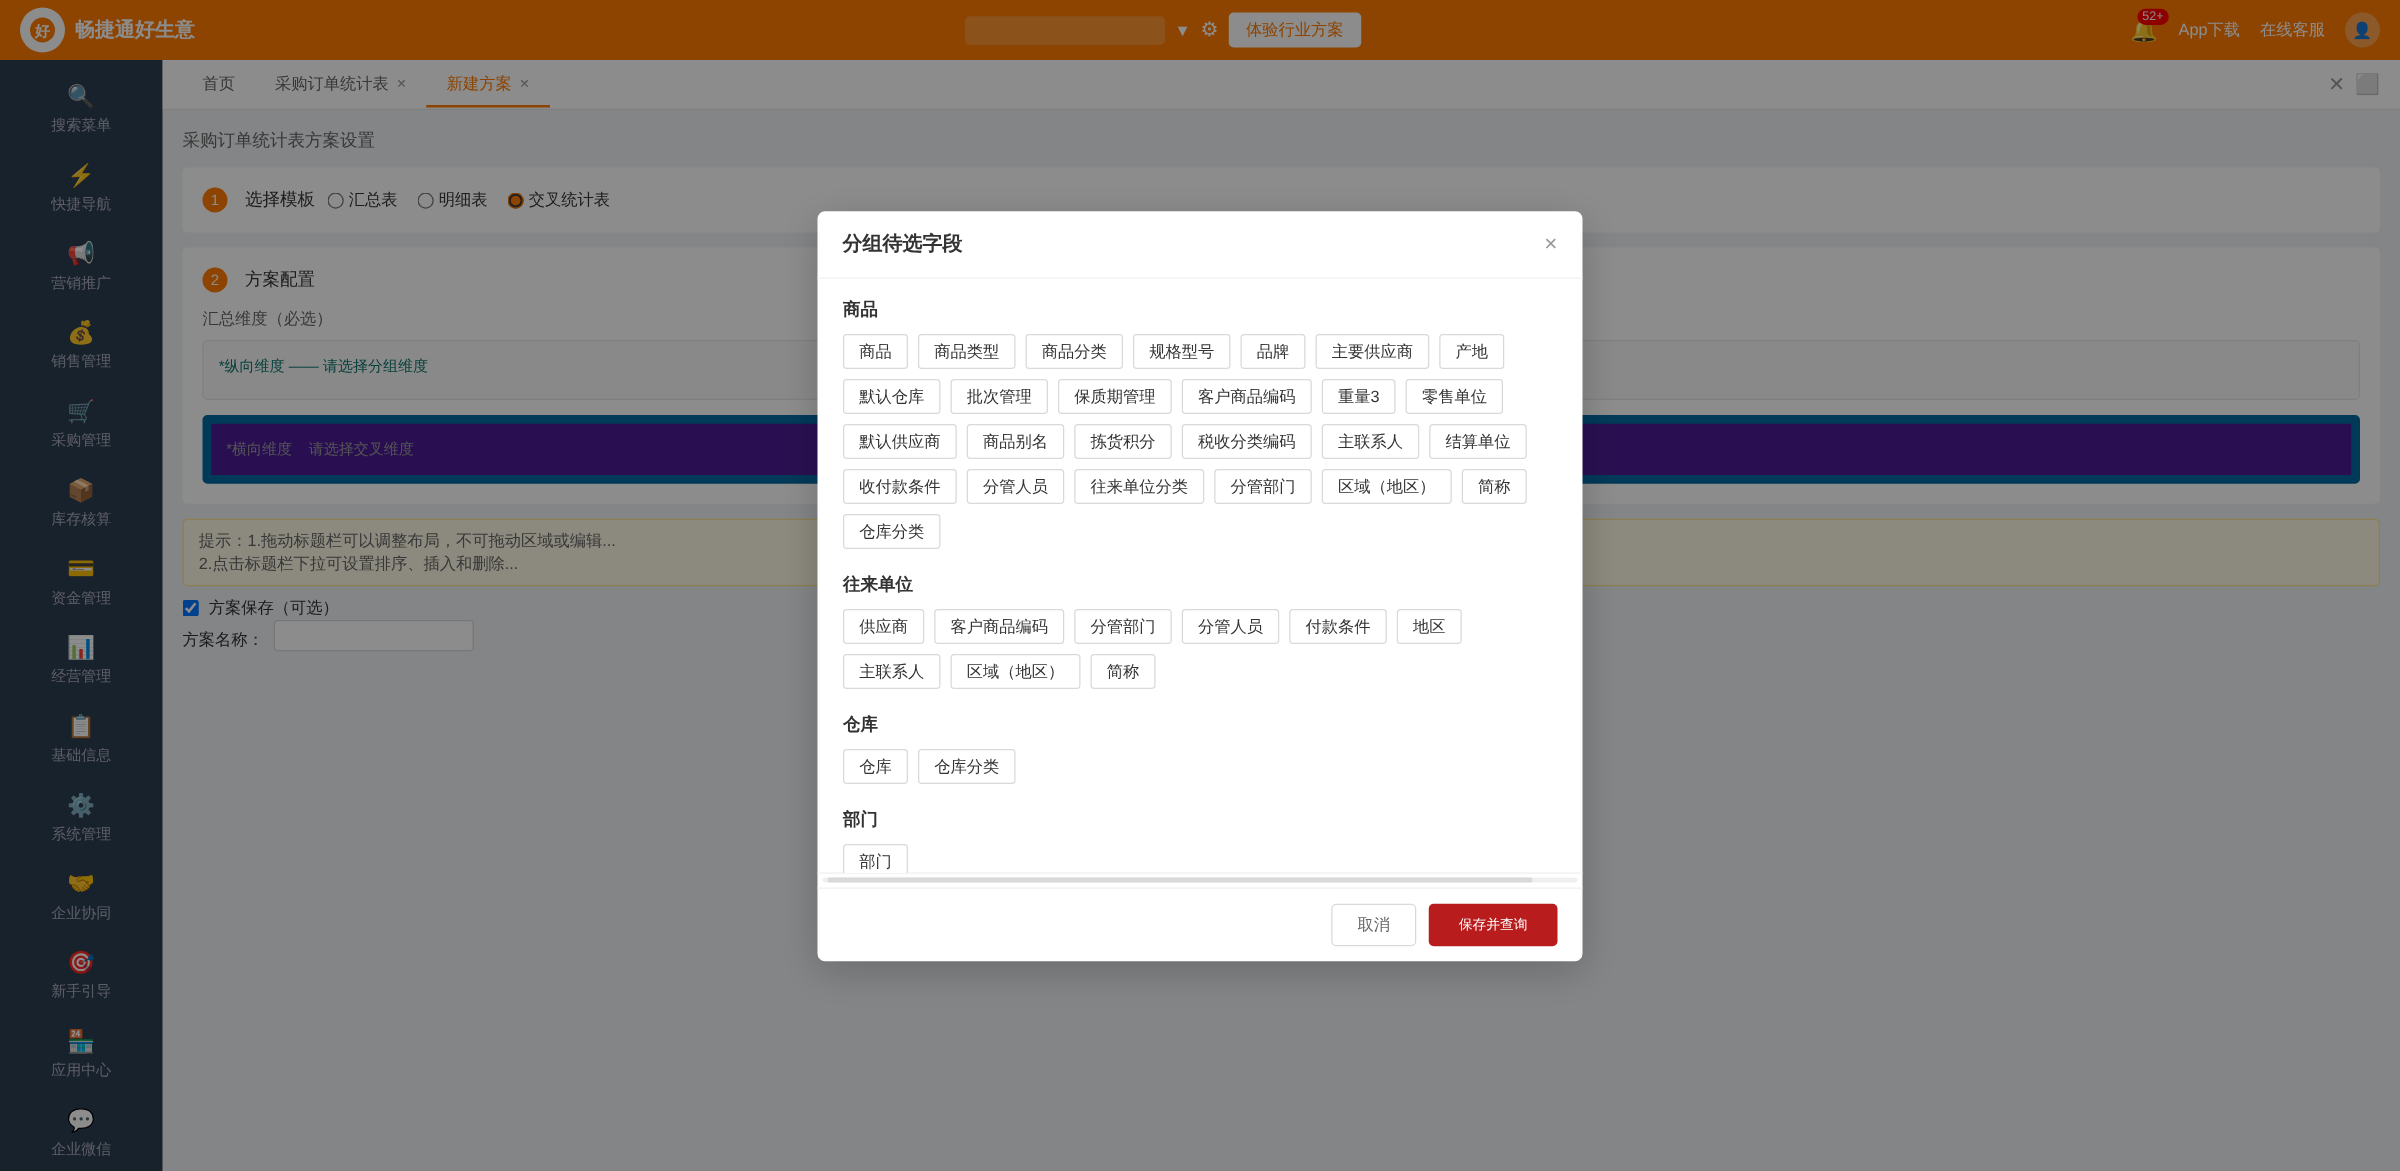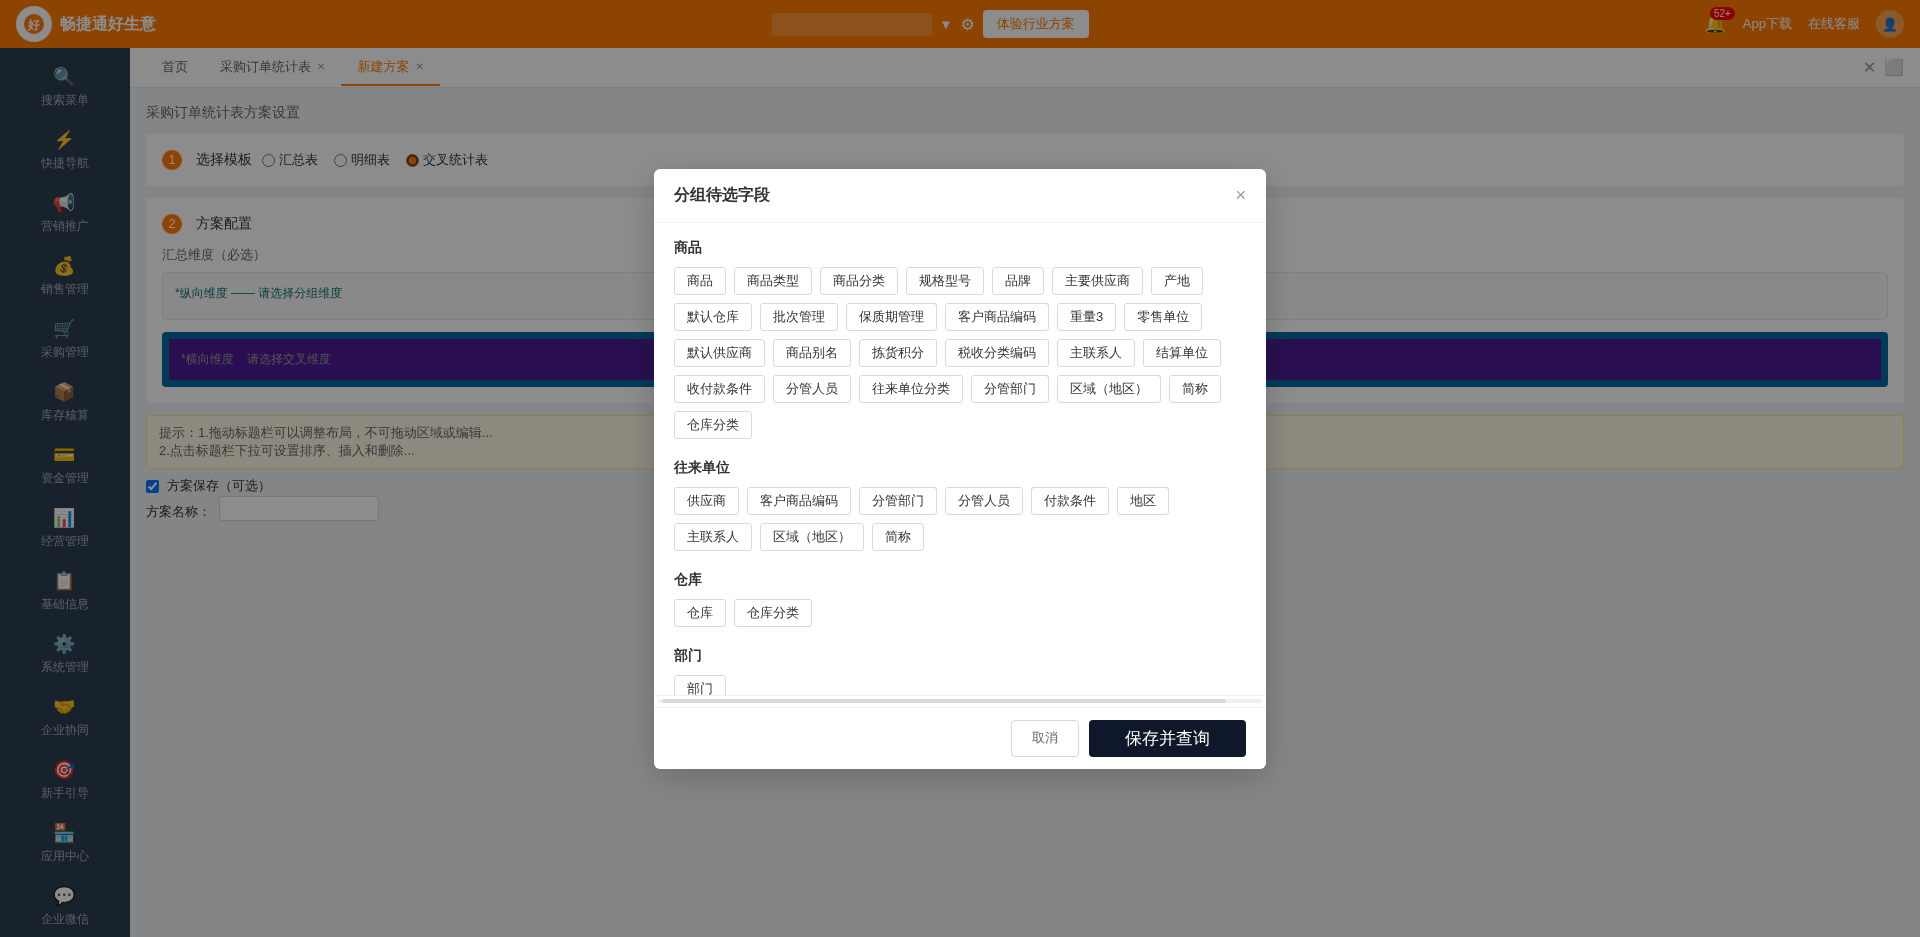--- a/index.html
+++ b/index.html
@@ -71,21 +71,21 @@
     .field-tags { display: flex; flex-wrap: wrap; gap: 8px; }
     .field-tag { border: 1px solid #d9d9d9; border-radius: 3px; padding: 4px 12px; font-size: 13px; color: #333; cursor: pointer; background: #fff; white-space: nowrap; }
 
     
     .dialog-body::-webkit-scrollbar { width: 6px; }
     .dialog-body::-webkit-scrollbar-track { background: #f5f5f5; }
     .dialog-body::-webkit-scrollbar-thumb { background: #d9d9d9; border-radius: 3px; }
 
     
     .btn-cancel { background: #fff; border: 1px solid #d9d9d9; color: #666; padding: 7px 20px; border-radius: 4px; cursor: pointer; font-size: 13px; }
-    .btn-primary { background: #0f172a; border: none; color: #fff; padding: 7px 36px; border-radius: 4px; cursor: pointer; font-size: 17px; }
+    .btn-primary { background: #b91c1c; border: none; color: #fff; padding: 7px 24px; border-radius: 4px; cursor: pointer; font-size: 11px; }
 
     
     .dialog-hscroll { height: 12px; border-top: 1px solid #f0f0f0; display: flex; align-items: center; padding: 0 4px; flex-shrink: 0; }
   </style>
 </head>
 <body>
 
 <div class="top-header">
   <div class="logo-area">
     <div class="logo-icon">

